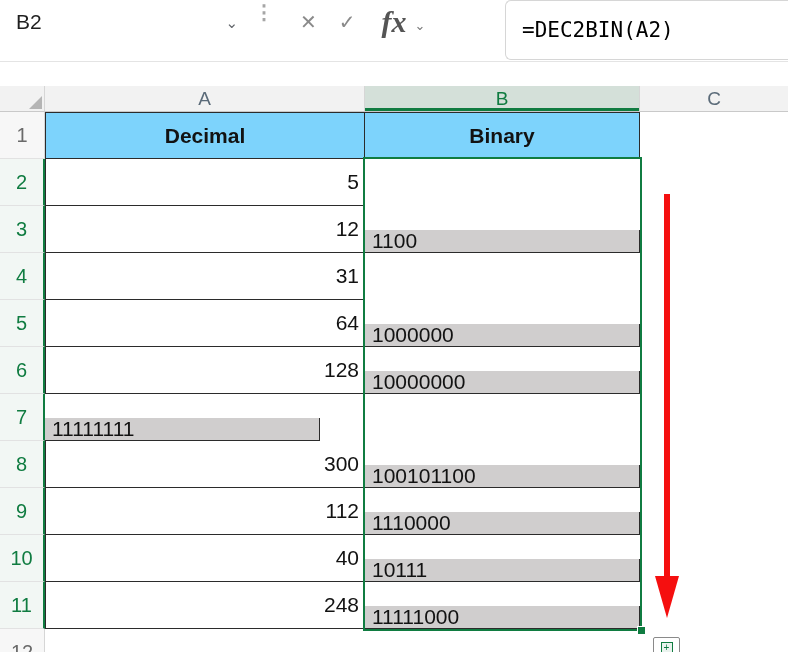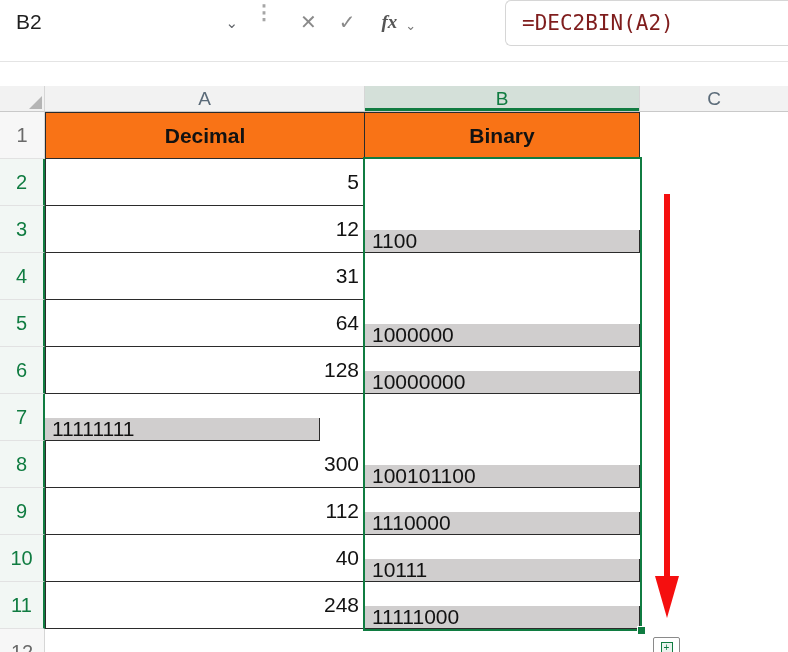--- a/index.html
+++ b/index.html
@@ -21,28 +21,28 @@
     width:250px; height:44px; display:flex; align-items:center;
     justify-content:space-between; padding:0 12px 0 16px;
     font-size:21px; color:#1f1f1f; cursor:default;
   }
   .chevron { color:#5f6368; font-size:15px; line-height:1; }
   .dots-sep { width:28px; text-align:center; color:#a6a6a6; font-size:20px; font-weight:bold; }
   .fb-buttons { width:227px; display:flex; align-items:center; height:44px; }
   .fb-btn { color:#8a8a8a; font-size:20px; margin:0 0 0 22px; line-height:1; }
   .fx {
     font-family:"Liberation Serif", serif; font-style:italic;
-    font-size:19px; color:#555; margin-left:26px; font-weight:bold;
+    font-size:30px; color:#555; margin-left:26px; font-weight:bold;
   }
   .fx-chevron { color:#777; font-size:13px; margin-left:8px; margin-top:6px; }
   .formula-area {
-    flex:1; height:46px; display:flex; align-items:center;
+    flex:1; height:60px; display:flex; align-items:center;
     border:1px solid #d6d6d6; border-right:none; border-radius:6px 0 0 6px;
     padding-left:16px;
-    font-family:"DejaVu Sans Mono", monospace; font-size:21px; color:#7f1d1d;
+    font-family:"DejaVu Sans Mono", monospace; font-size:21px; color:#000000;
   }
 
   
   .sheet { position:absolute; top:86px; left:0; width:788px; }
 
   .hdr-row { display:flex; height:26px; }
   .corner {
     position:relative; width:45px; background:#f2f2f2;
     border-right:1px solid #d6d6d6; border-bottom:1px solid #c9c9c9;
   }
@@ -80,21 +80,21 @@
     border-left:1px solid #2b2b2b; border-right:1px solid #2b2b2b;
     border-bottom:1px solid #2b2b2b;
   }
   .cb {
     width:275px; justify-content:flex-start; padding-left:7px;
     border-right:1px solid #2b2b2b; border-bottom:1px solid #2b2b2b;
   }
   .cb.gray { background:#d0cece;margin-top:24px; }
   .cc { flex:1; border:none; }
   .row-1 .ca, .row-1 .cb {
-    border-top:1px solid #2b2b2b; background:#f97316;
+    border-top:1px solid #2b2b2b; background:#7dd3fc;
     justify-content:center; font-weight:bold; padding:0;
   }
   .row-12 .gut { border-right:1px solid #d6d6d6; }
 
   
   .sel-box {
     position:absolute; left:363px; top:157px; width:279px; height:474px;
     border:2px solid #107c41; pointer-events:none;
   }
   .fill-handle {

